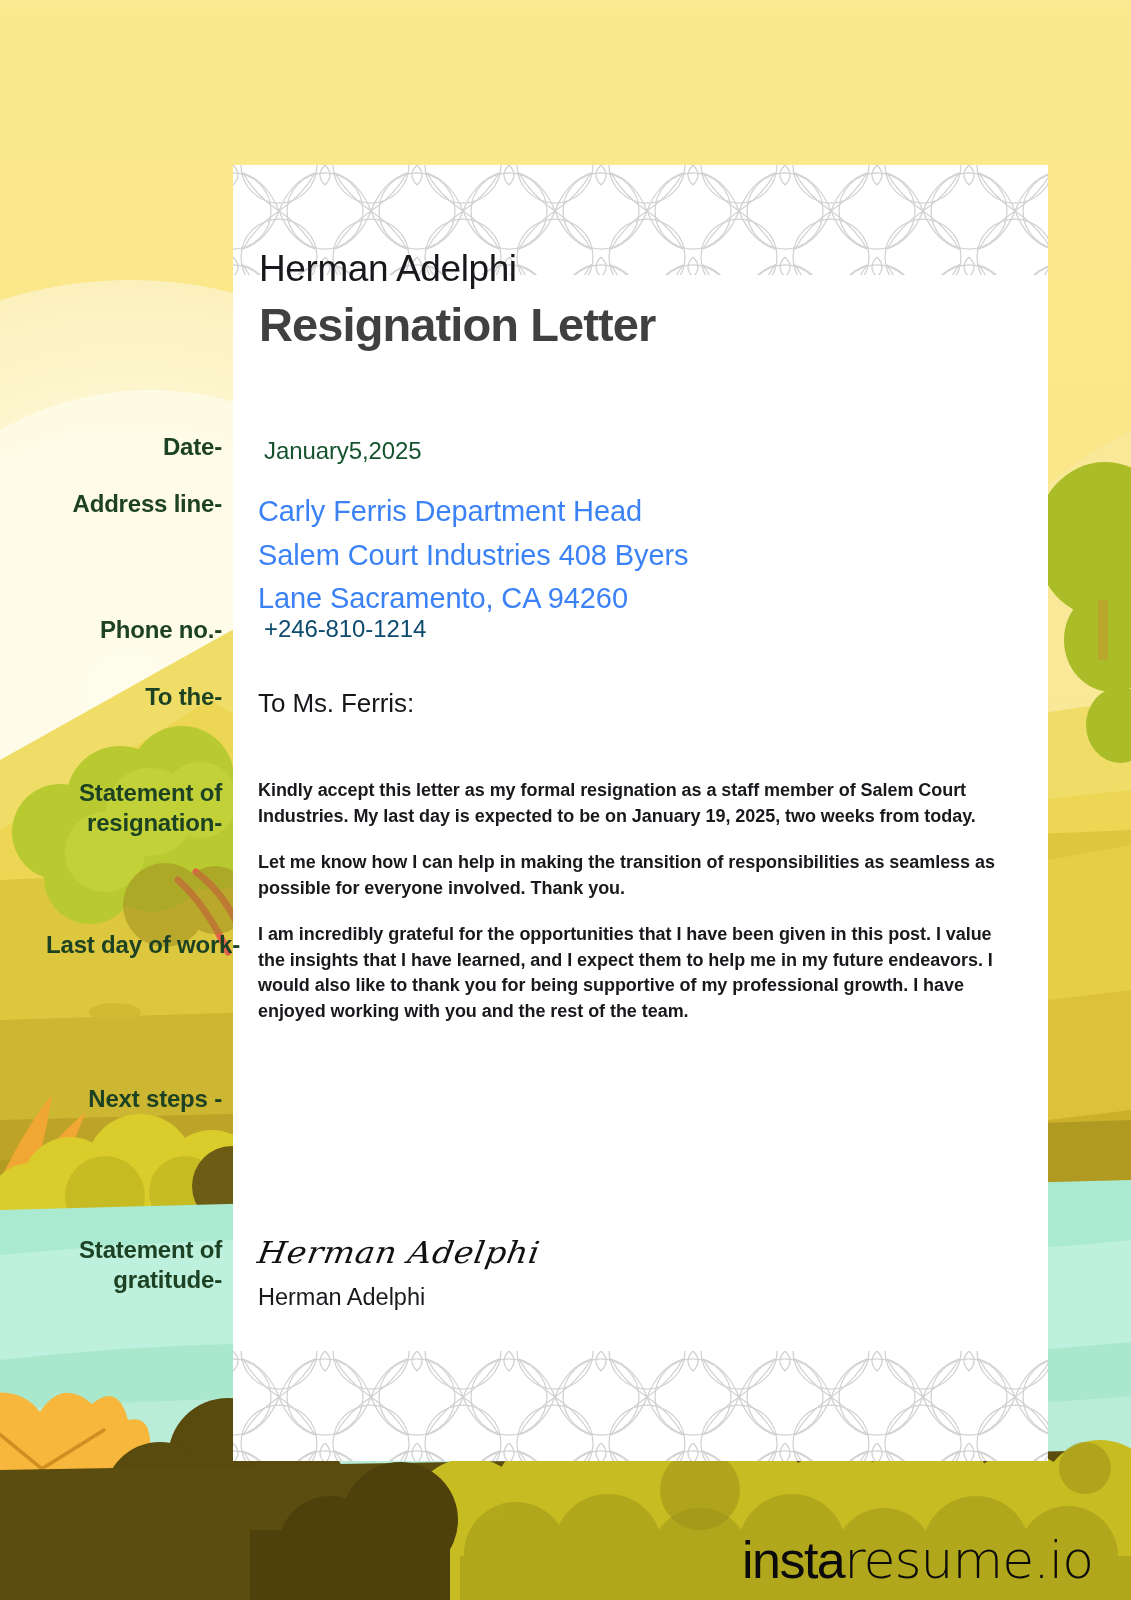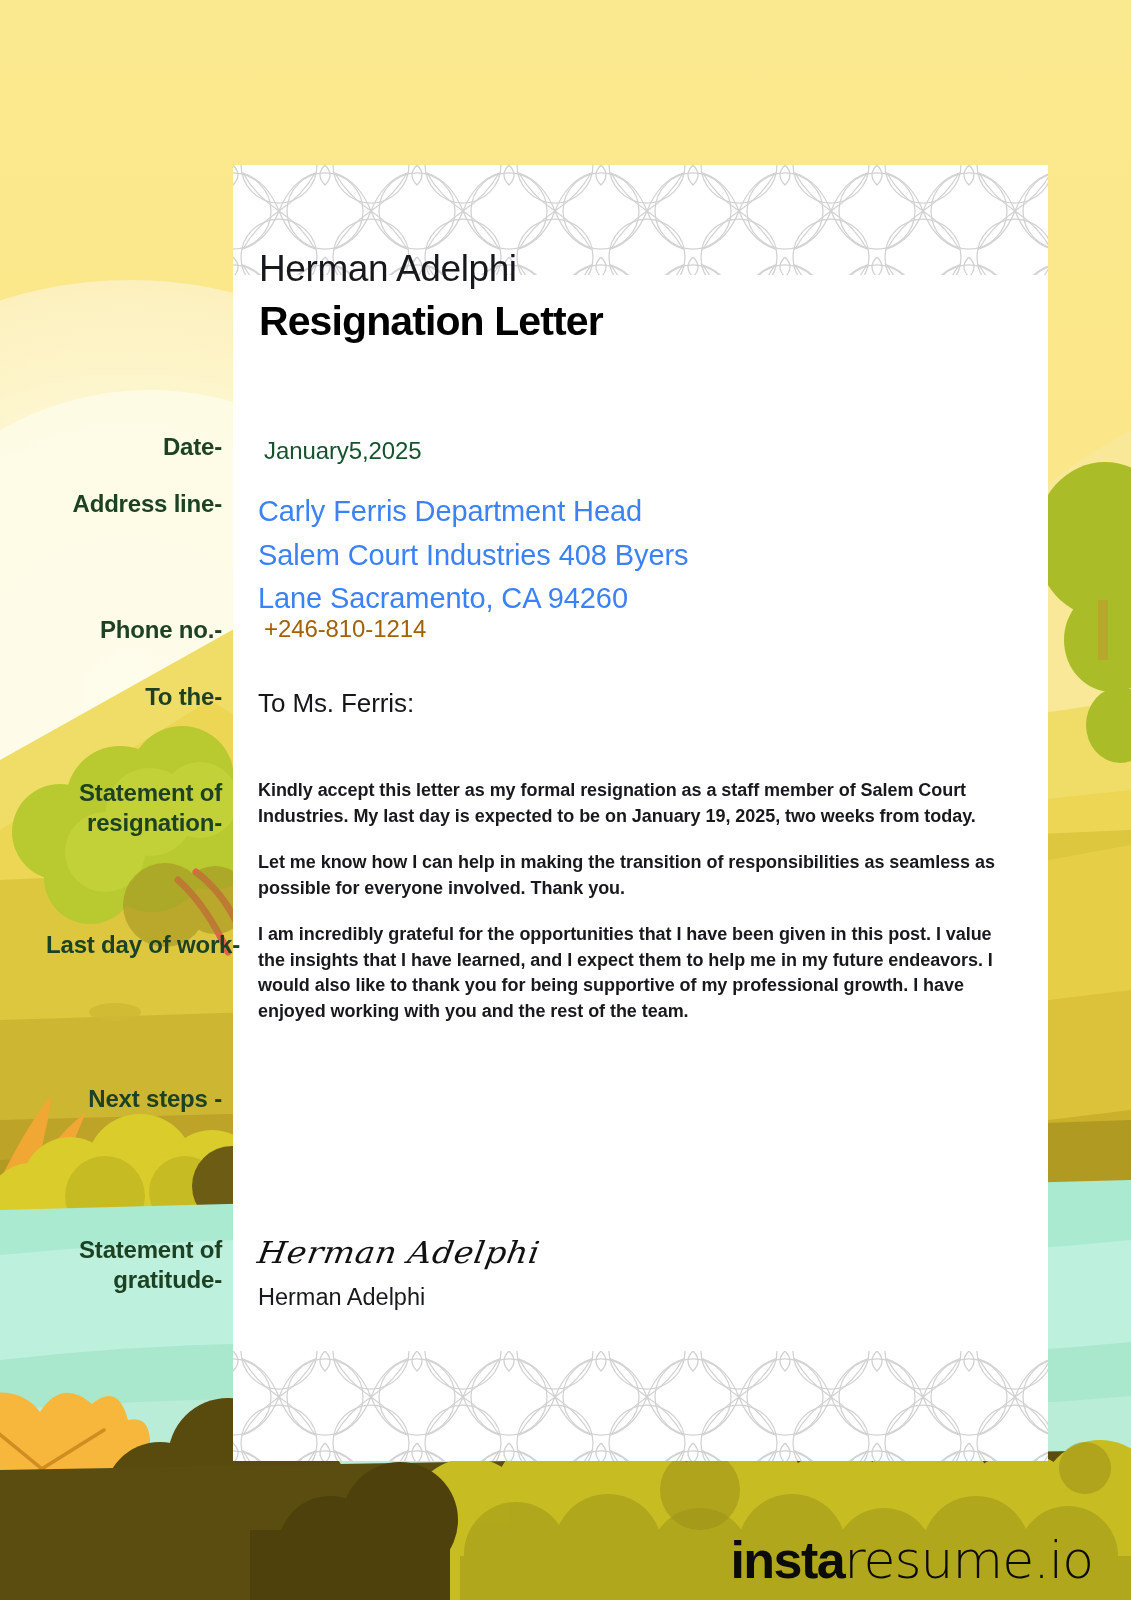--- a/index.html
+++ b/index.html
@@ -64,23 +64,23 @@
   }
 
   .name-line {
     font-size: 37px;
     font-weight: 400;
     color: #17181c;
     letter-spacing: -0.4px;
     line-height: 1.1;
   }
   .doc-title {
-    font-size: 41px;
+    font-size: 47px;
     font-weight: bold;
-    color: #000000;
+    color: #404040;
     letter-spacing: -0.9px;
     line-height: 1.25;
     margin-top: 6px;
   }
 
   .date-line {
     position: absolute;
     left: 31px; top: 272px;
     font-size: 24px;
     color: #14532d;
@@ -92,21 +92,21 @@
     width: 760px;
     font-size: 29px;
     color: #3b82f6;
     line-height: 1.5;
     letter-spacing: -0.1px;
   }
   .phone-line {
     position: absolute;
     left: 31px; top: 450px;
     font-size: 24px;
-    color: #a16207;
+    color: #0c4a6e;
     letter-spacing: -0.1px;
   }
   .salutation {
     position: absolute;
     left: 25px; top: 523px;
     font-size: 26px;
     color: #141619;
     font-family: "Liberation Sans Narrow", "Liberation Sans", sans-serif;
     letter-spacing: -0.1px;
   }
@@ -158,21 +158,21 @@
   .logo {
     position: absolute;
     right: 38px; bottom: 14px;
     z-index: 8;
     font-size: 52px;
     line-height: 1;
     white-space: nowrap;
     color: #0b0b0b;
     letter-spacing: -1.5px;
   }
-  .logo .insta { font-weight: bold; margin-left: 20px; }
+  .logo .insta { font-weight: normal; margin-left: 20px; }
   .logo .rest { font-weight: 300; font-family: "DejaVu Sans", sans-serif; letter-spacing: -1px; }
 </style>
 </head>
 <body>
 
 <div id="stage">
 
   <div class="bg">
     <svg width="1131" height="1600" viewBox="0 0 1131 1600" preserveAspectRatio="none">
       <defs>

